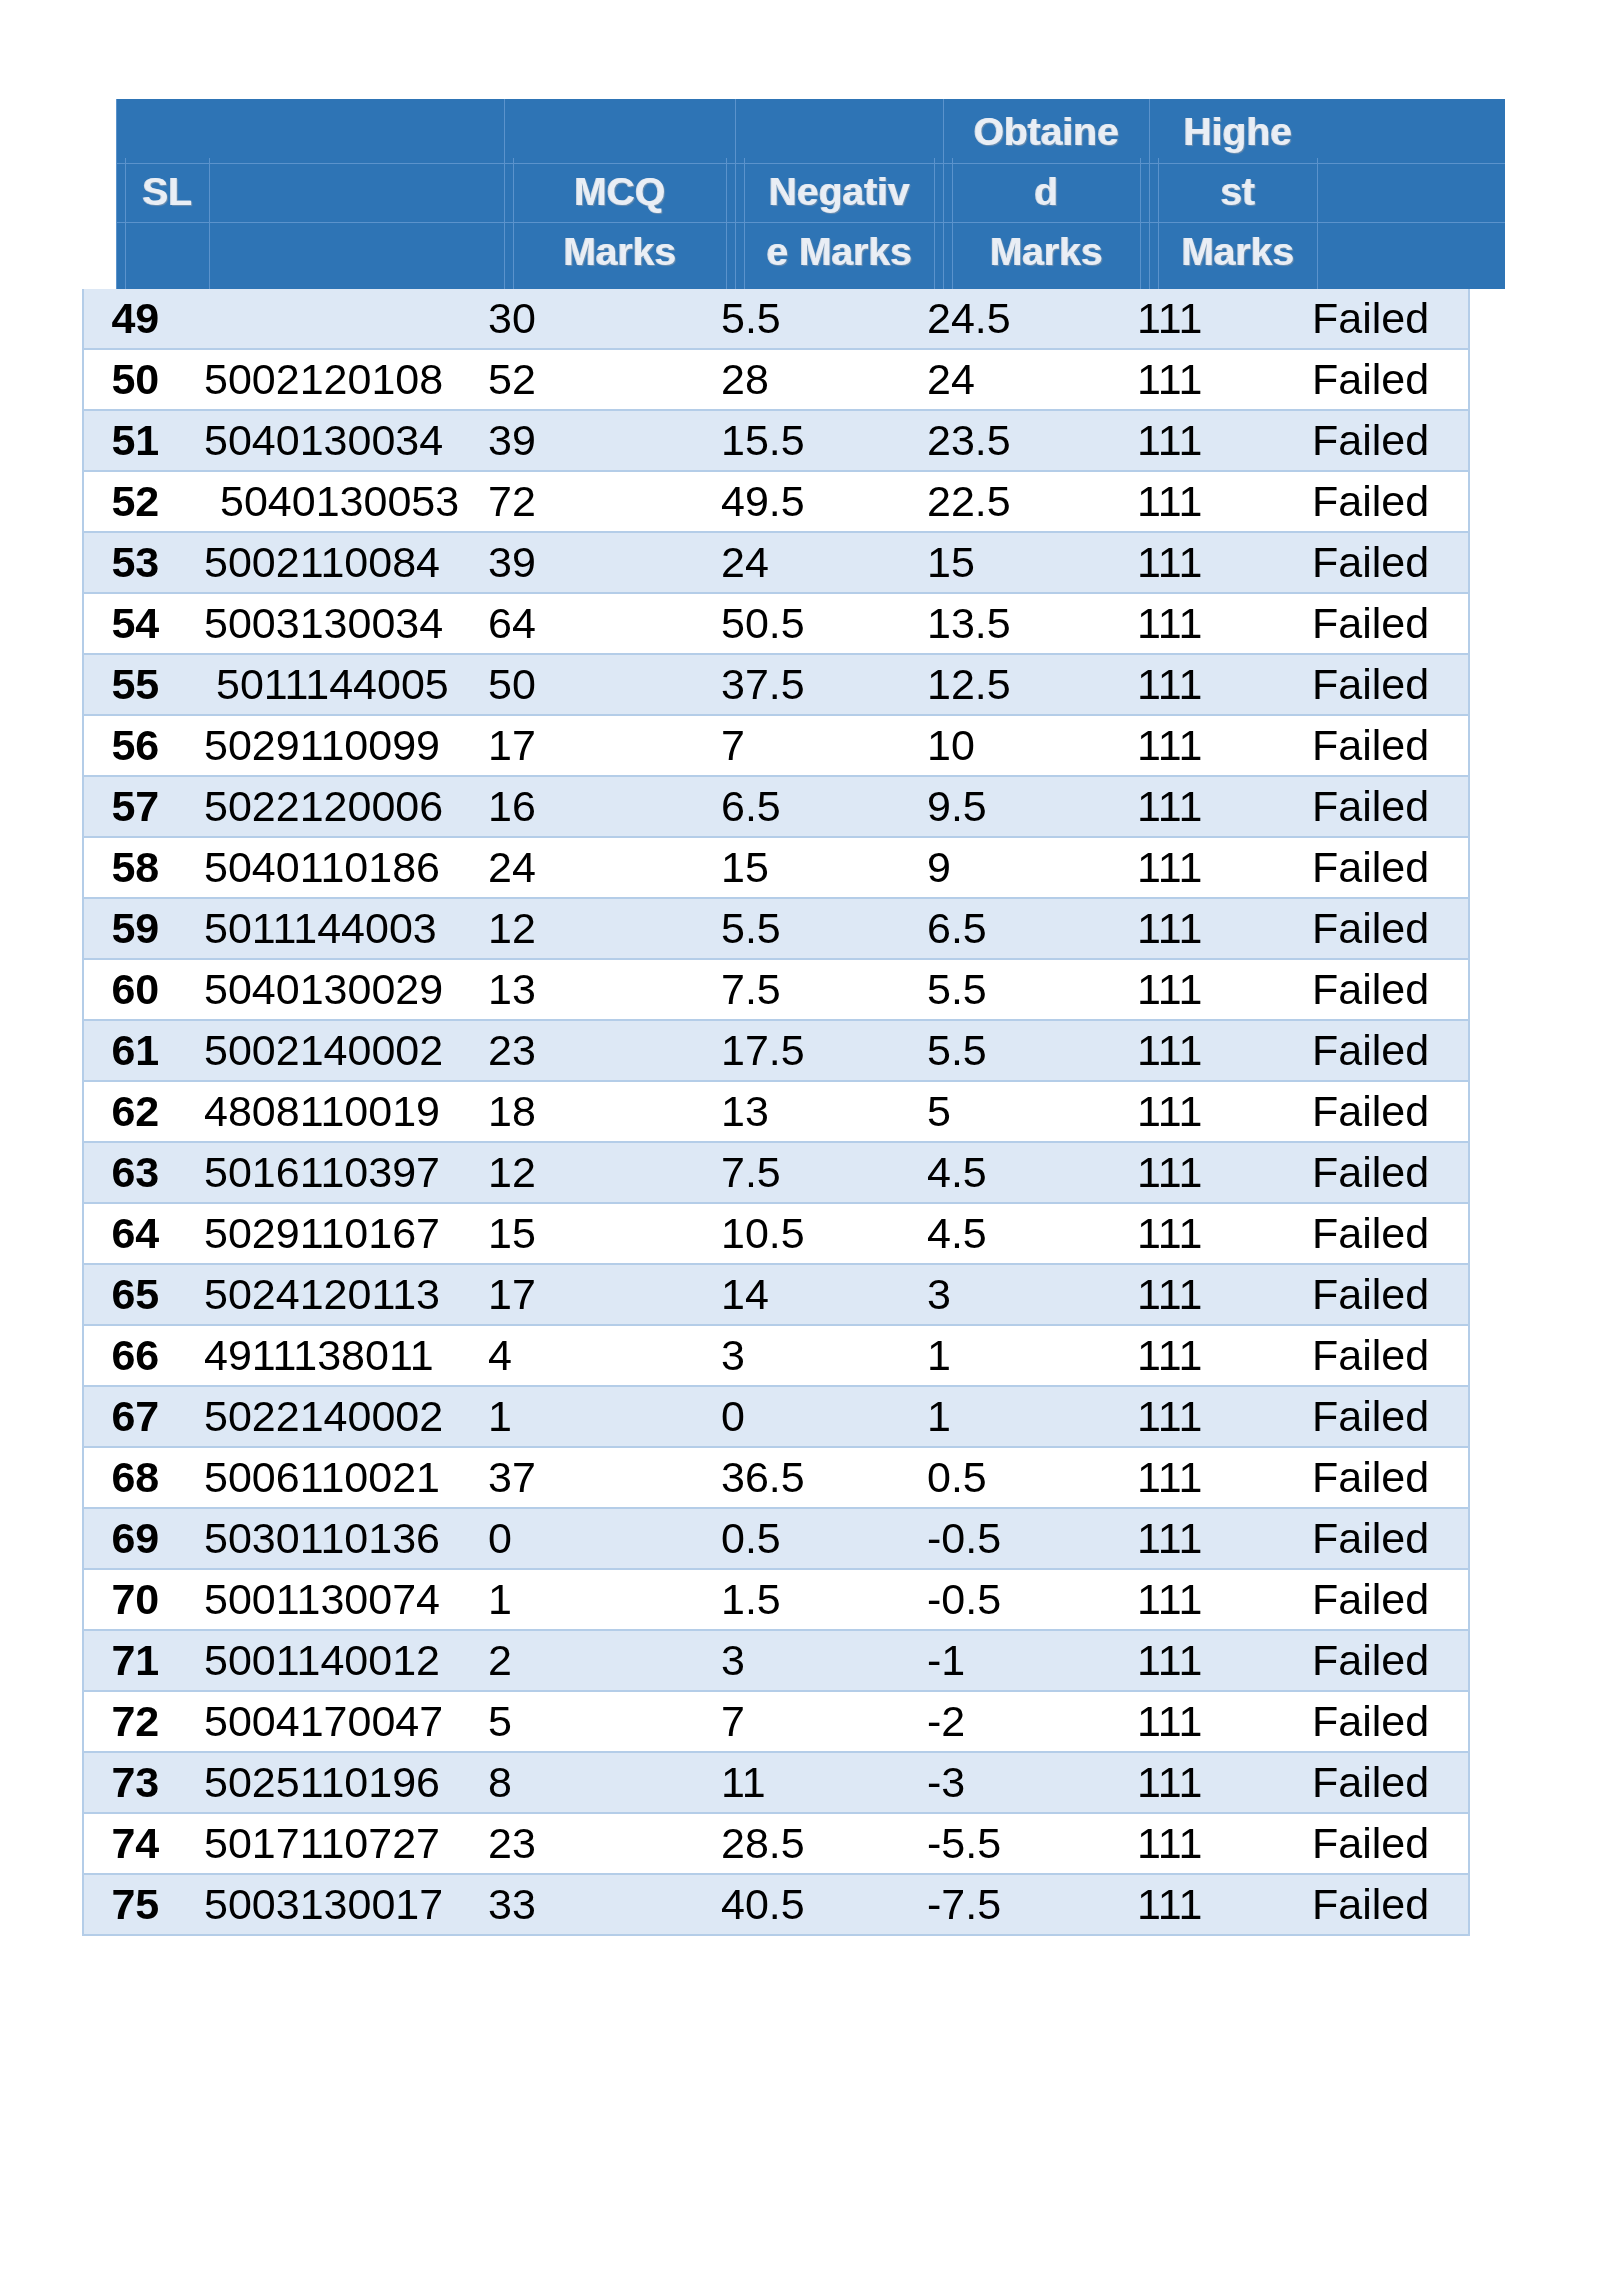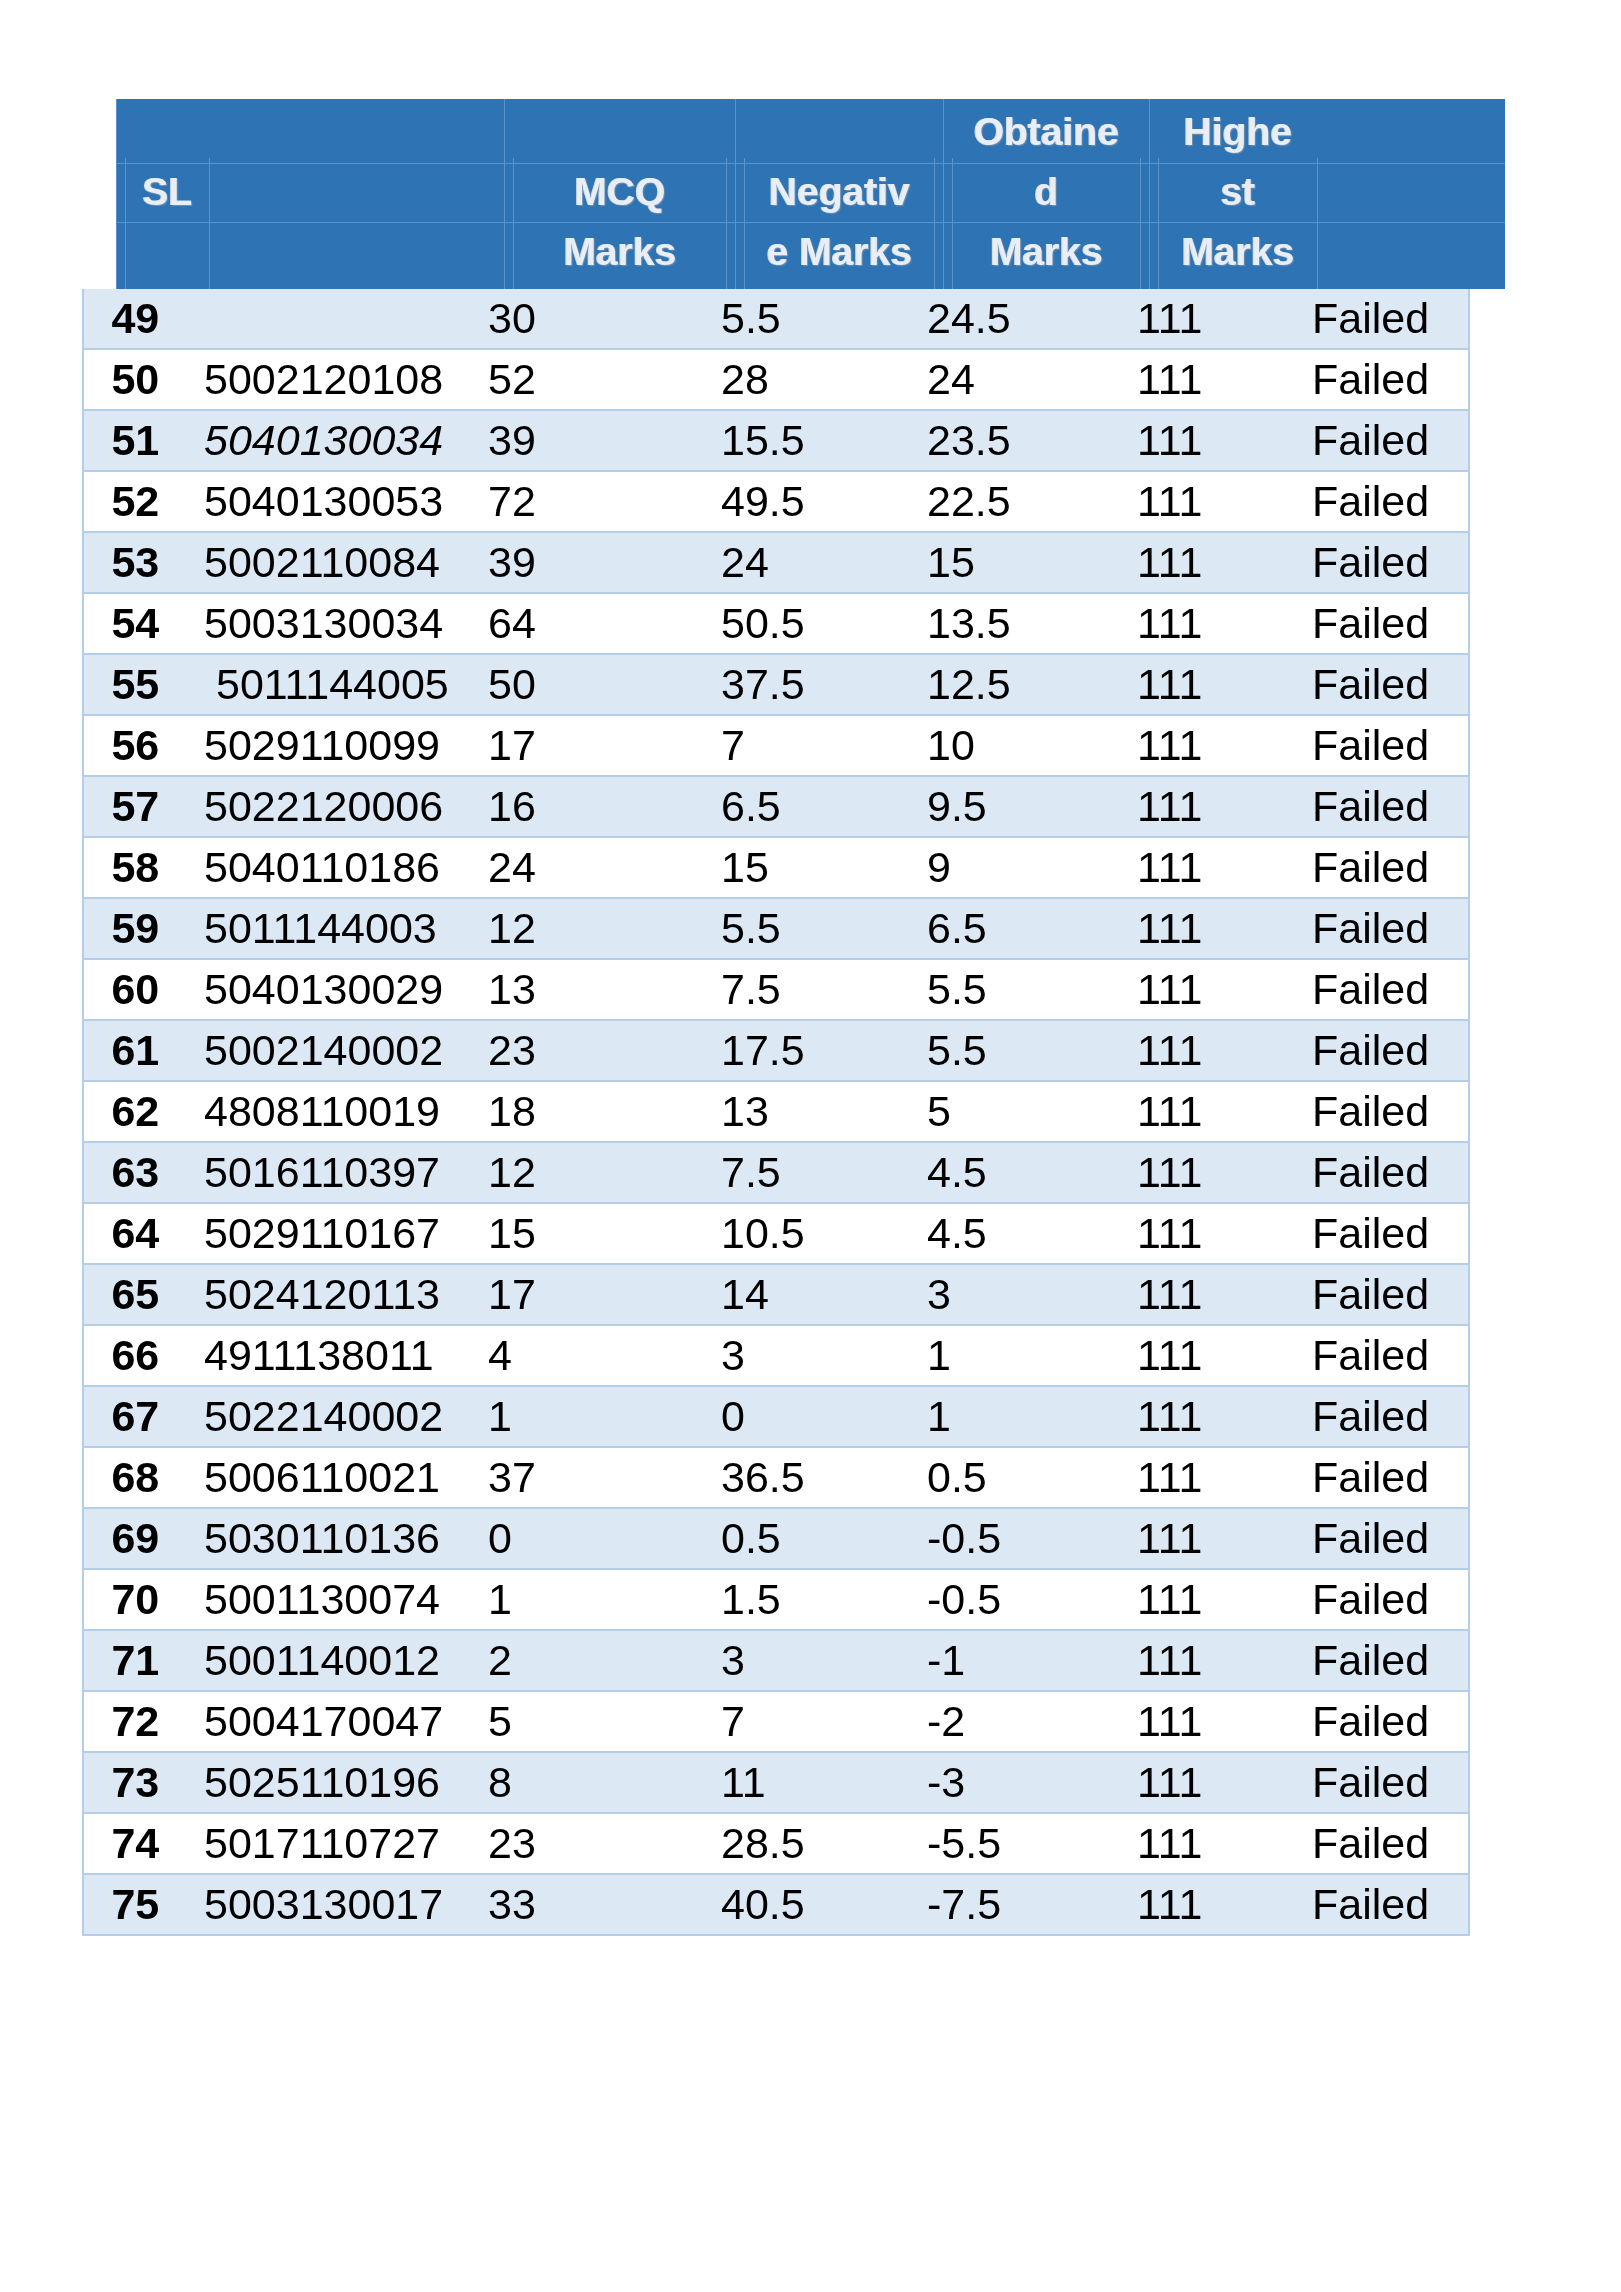--- a/index.html
+++ b/index.html
@@ -73,30 +73,30 @@
       <span class="cell sl" style="left: 27.4px;">50</span>
       <span class="cell roll" style="left: 120px;">5002120108</span>
       <span class="cell mcq" style="left: 404px;">52</span>
       <span class="cell negative" style="left: 637px;">28</span>
       <span class="cell obtained" style="left: 843px;">24</span>
       <span class="cell highest" style="left: 1053px;">111</span>
       <span class="cell remarks" style="left: 1228px;">Failed</span>
     </div>
     <div class="row odd">
       <span class="cell sl" style="left: 27.4px;">51</span>
-      <span class="cell roll" style="left: 120px; font-style: italic;">5040130034</span>
+      <span class="cell roll" style="left: 120px;">5040130034</span>
       <span class="cell mcq" style="left: 404px;">39</span>
       <span class="cell negative" style="left: 637px;">15.5</span>
       <span class="cell obtained" style="left: 843px;">23.5</span>
       <span class="cell highest" style="left: 1053px;">111</span>
       <span class="cell remarks" style="left: 1228px;">Failed</span>
     </div>
     <div class="row even">
       <span class="cell sl" style="left: 27.4px;">52</span>
-      <span class="cell roll" style="left: 120px; text-align: center;">5040130053</span>
+      <span class="cell roll" style="left: 136px; text-align: center;">5040130053</span>
       <span class="cell mcq" style="left: 404px;">72</span>
       <span class="cell negative" style="left: 637px;">49.5</span>
       <span class="cell obtained" style="left: 843px;">22.5</span>
       <span class="cell highest" style="left: 1053px;">111</span>
       <span class="cell remarks" style="left: 1228px;">Failed</span>
     </div>
     <div class="row odd">
       <span class="cell sl" style="left: 27.4px;">53</span>
       <span class="cell roll" style="left: 120px;">5002110084</span>
       <span class="cell mcq" style="left: 404px;">39</span>

